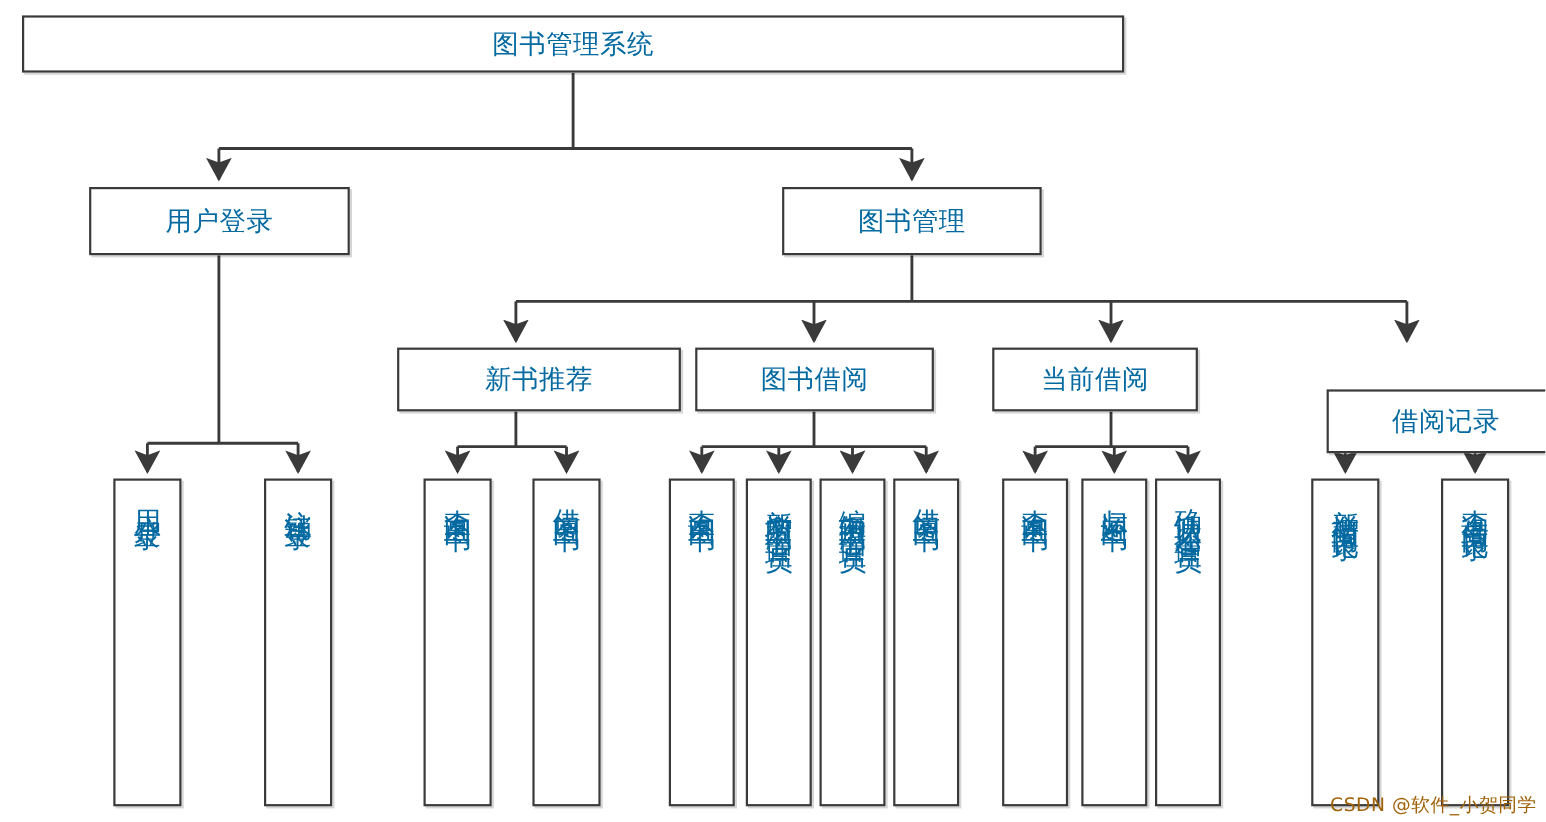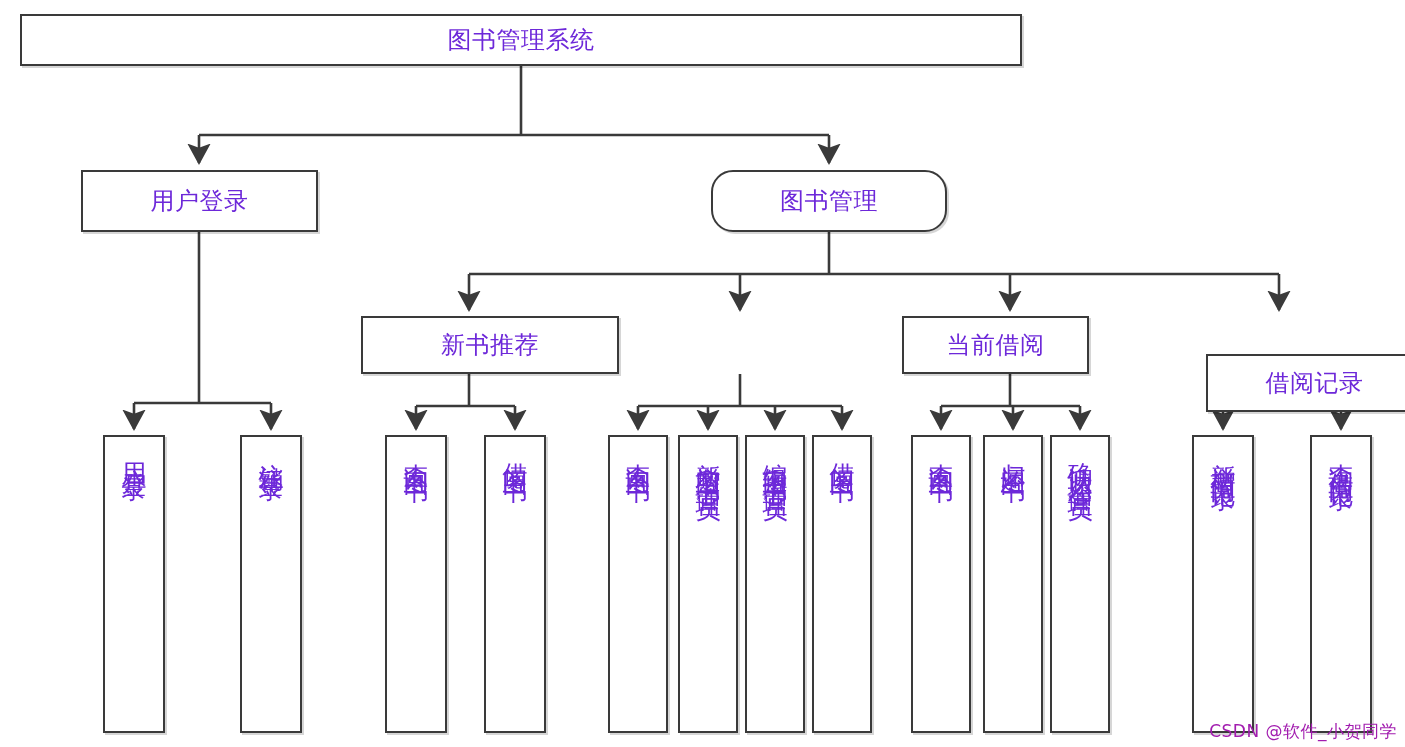--- a/index.html
+++ b/index.html
@@ -25,21 +25,21 @@
   }
   .node {
     position: absolute;
     box-sizing: border-box;
     background: #ffffff;
     border: 2.5px solid #3a3a3a;
     box-shadow: 2px 2px 0 rgba(0,0,0,0.16);
     display: flex;
     align-items: center;
     justify-content: center;
-    color: #6d28d9;
+    color: #0369a1;
   }
   .node .lbl {
     display: block;
     text-align: center;
     line-height: 1.0;
     letter-spacing: 0.5px;
   }
   
   .node.h .lbl {
     font-size: 24px;
@@ -56,21 +56,21 @@
     font-size: 25px;
     line-height: 1.0;
     letter-spacing: 5px;
     white-space: nowrap;
   }
   #watermark {
     position: absolute;
     right: 8px;
     bottom: 4px;
     font-size: 17px;
-    color: #a21caf;
+    color: #a16207;
     white-space: nowrap;
     letter-spacing: 0.5px;
   }
 </style>
 </head>
 <body>
 
 <div id="canvas">
 
   <svg id="wires" viewBox="0 0 1405 747">
@@ -123,26 +123,29 @@
     </g>
   </svg>
 
   <div class="node h" style="left:20px; top:14px; width:1002px; height:52px;">
     <span class="lbl">图书管理系统</span>
   </div>
 
   <div class="node h" style="left:81px; top:170px; width:237px; height:62px;">
     <span class="lbl">用户登录</span>
   </div>
-  <div class="node h" style="left:711px; top:170px; width:236px; height:62px;border-radius:22px;">
+  <div class="node h" style="left:711px; top:170px; width:236px; height:62px;">
     <span class="lbl">图书管理</span>
   </div>
 
   <div class="node h" style="left:361px; top:316px; width:258px; height:58px;">
     <span class="lbl">新书推荐</span>
+  </div>
+  <div class="node h" style="left:632px; top:316px; width:217px; height:58px;">
+    <span class="lbl">图书借阅</span>
   </div>
   <div class="node h" style="left:902px; top:316px; width:187px; height:58px;">
     <span class="lbl">当前借阅</span>
   </div>
   <div class="node h" style="left:1206px; top:316px; width:217px; height:58px;margin-top:38px;">
     <span class="lbl">借阅记录</span>
   </div>
 
   <div class="node v" style="left:103px; top:435px; width:62px; height:298px;">
     <span class="lbl">用户登录</span>

